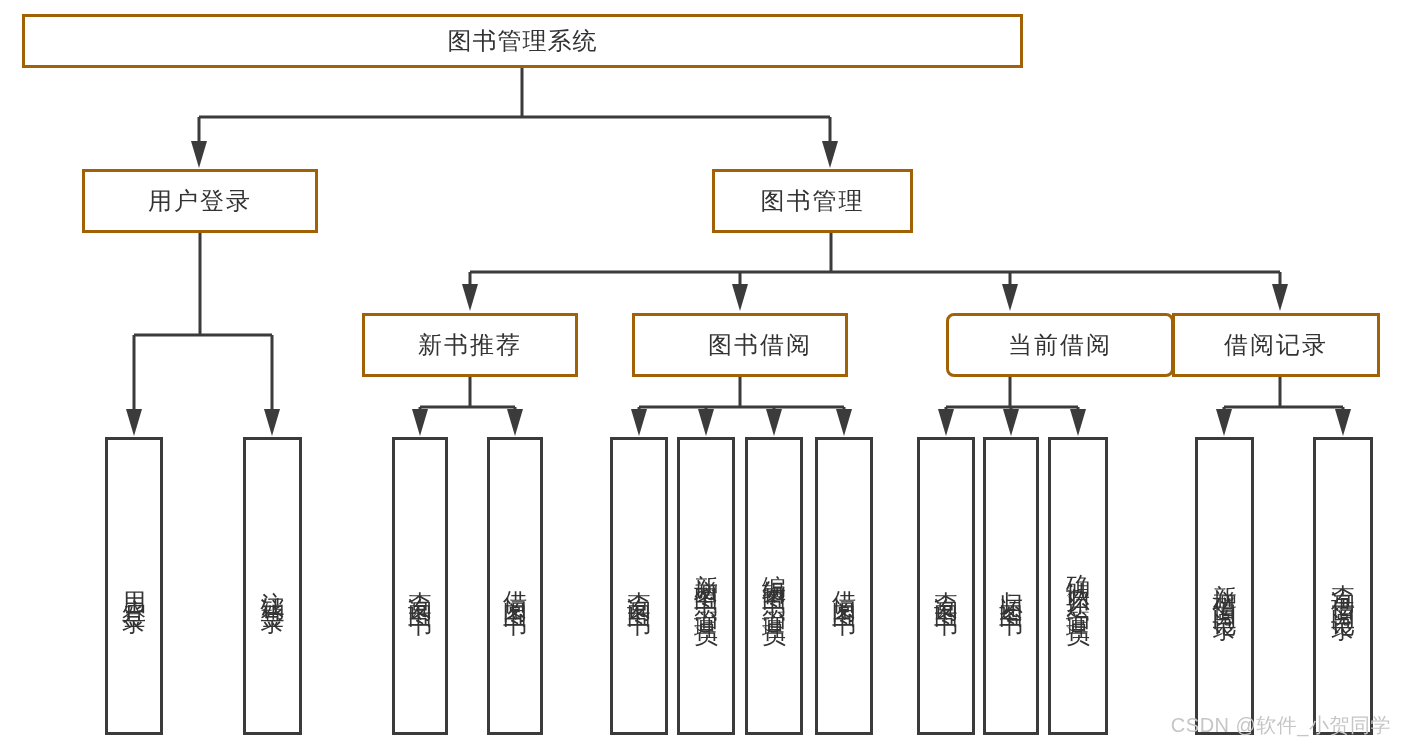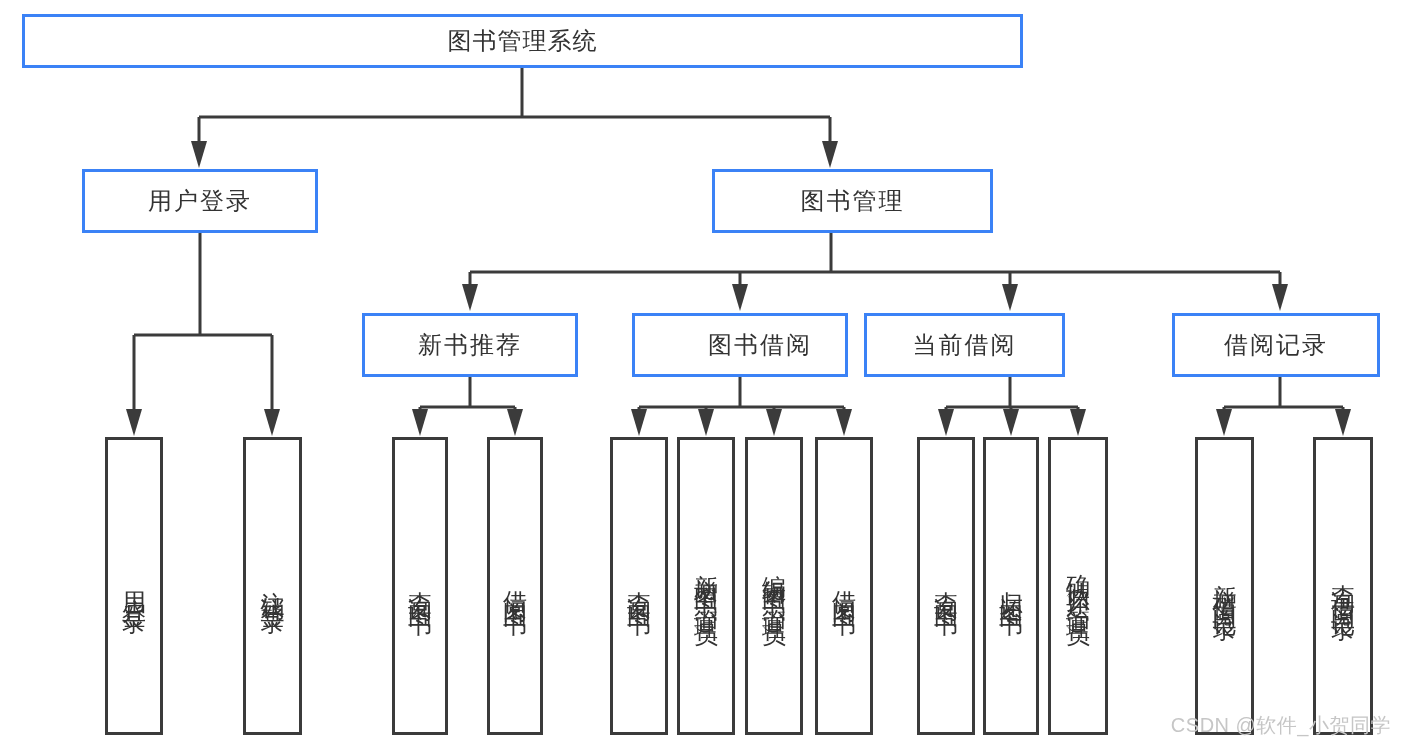--- a/index.html
+++ b/index.html
@@ -12,21 +12,21 @@
     overflow: hidden;
   }
   .wires {
     position: absolute;
     left: 0; top: 0;
     width: 1405px; height: 747px;
   }
   .node {
     position: absolute;
     box-sizing: border-box;
-    border: 3px solid #3b82f6;
+    border: 3px solid #a16207;
     background: #ffffff;
     display: flex;
     align-items: center;
     justify-content: center;
     color: #333333;
     font-size: 24px;
     letter-spacing: 2px;
     white-space: nowrap;
     z-index: 2;
   }
@@ -98,31 +98,31 @@
     </g>
   </svg>
 
   <div class="node root" style="left:22px; top:14px; width:1001px; height:54px;">
     <span>图书管理系统</span>
   </div>
 
   <div class="node" style="left:82px; top:169px; width:236px; height:64px;">
     <span>用户登录</span>
   </div>
-  <div class="node" style="left:712px; top:169px; width:281px; height:64px;">
+  <div class="node" style="left:712px; top:169px; width:201px; height:64px;">
     <span>图书管理</span>
   </div>
 
   <div class="node" style="left:362px; top:313px; width:216px; height:64px;">
     <span>新书推荐</span>
   </div>
   <div class="node" style="left:632px; top:313px; width:216px; height:64px;padding-left:40px;">
     <span>图书借阅</span>
   </div>
-  <div class="node" style="left:864px; top:313px; width:201px; height:64px;">
+  <div class="node" style="left:946px; top:313px; width:228px; height:64px;border-radius:8px;">
     <span>当前借阅</span>
   </div>
   <div class="node" style="left:1172px; top:313px; width:208px; height:64px;">
     <span>借阅记录</span>
   </div>
 
   <div class="leaf" style="left:105px; top:437px; width:58px; height:298px;">
     <span class="vlabel">用户登录</span>
   </div>
   <div class="leaf" style="left:243px; top:437px; width:59px; height:298px;">

